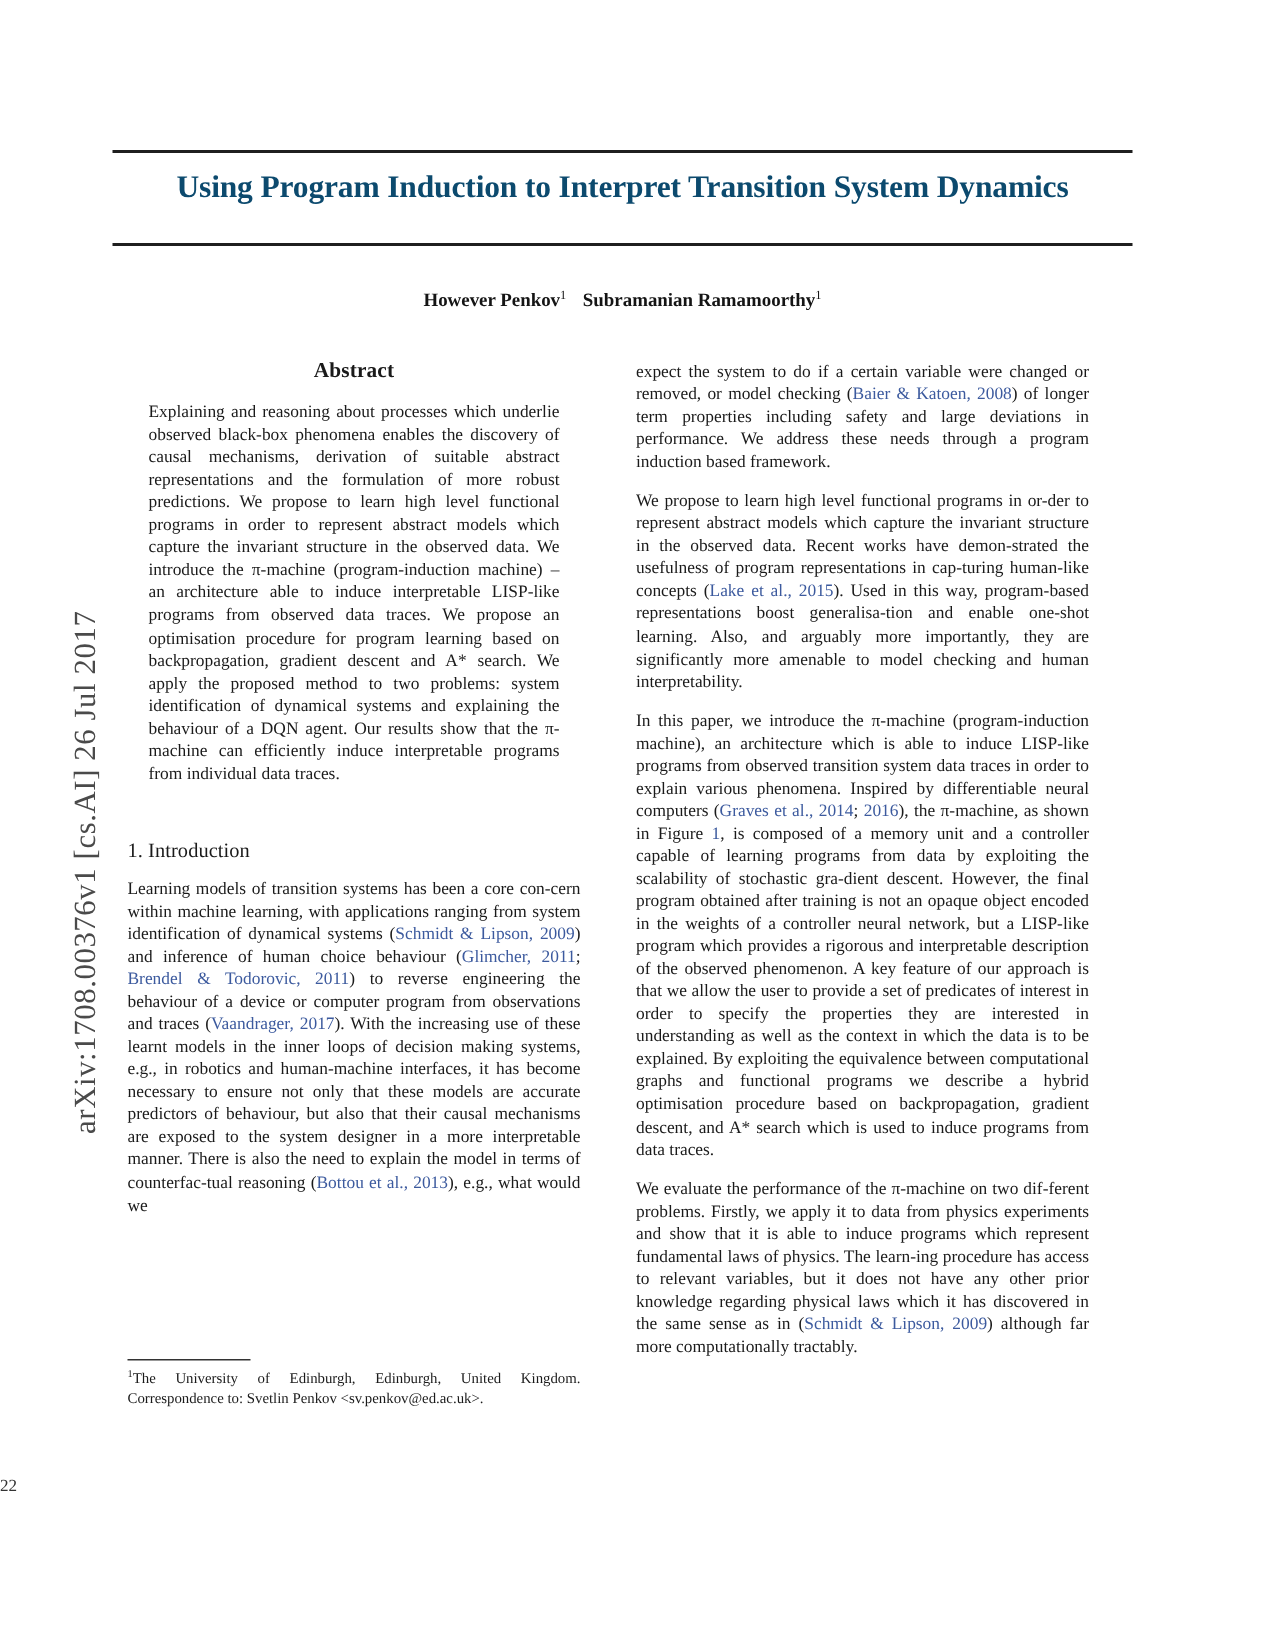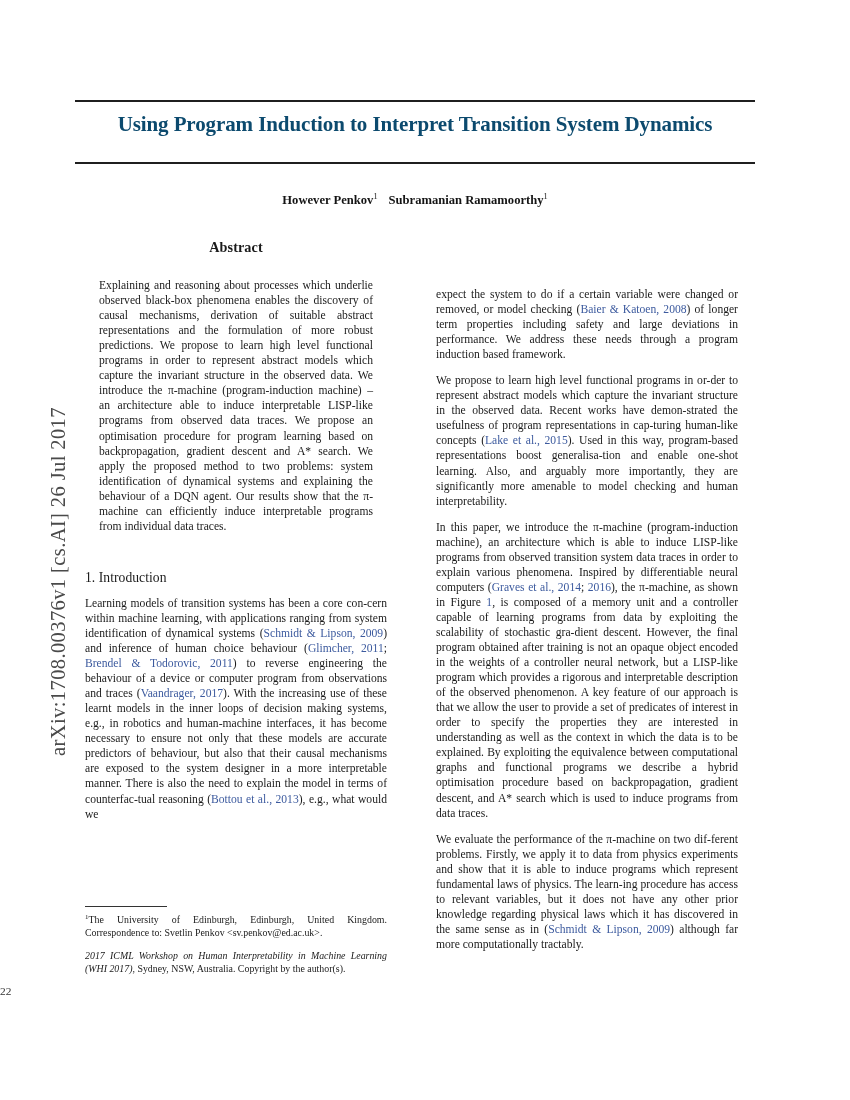--- a/index.html
+++ b/index.html
@@ -92,27 +92,27 @@
     position: absolute;
     top: 240px;
     width: 302px;
     font-size: 11.6px;
     line-height: 15.05px;
     text-align: justify;
     text-justify: inter-word;
     hyphens: manual;
   }
   .col-left  { left: 85px; }
-  .col-right { left: 436px; margin-top: 47px; }
+  .col-right { left: 424px; }
 
   .abstract-head {
     text-align: center;
     font-size: 14.2px;
     font-weight: bold;
-    margin: 0 0 23px 0;
+    margin: 0 0 12px 0;
     letter-spacing: 0.1px;
   }
 
   .abstract-body {
     margin: 4px;
     padding: 0 10px;
     text-align: justify;
   }
 
   h2.section {
@@ -215,18 +215,17 @@
 
     <div class="gap-para"></div>
 
     <p class="para"><span>We evaluate the performance of the π-machine on two dif-ferent problems. Firstly, we apply it to data from physics experiments and show that it is able to induce programs which represent fundamental laws of physics. The learn-ing procedure has access to relevant variables, but it does not have any other prior knowledge regarding physical laws which it has discovered in the same sense as in (</span><span class="cite">Schmidt &amp; Lipson, 2009</span><span>) although far more computationally tractably.</span></p>
   </div>
 
   <div class="footnote-rule"></div>
   <div class="footnote">
     <p><sup>1</sup><span>The University of Edinburgh, Edinburgh, United Kingdom. Correspondence to: Svetlin Penkov &lt;sv.penkov@ed.ac.uk&gt;.</span></p>
     <div class="fn-gap"></div>
-    <p><span class="ital">2017 ICML Workshop on Human Interpretability in Machine Learning (WHI 2017)</span><span>, Sydney, NSW, Australia. Copyright by the author(s).</span></p>
   </div>
 
   <div class="page-number">22</div>
 
 </div>
 
 </body></html>

